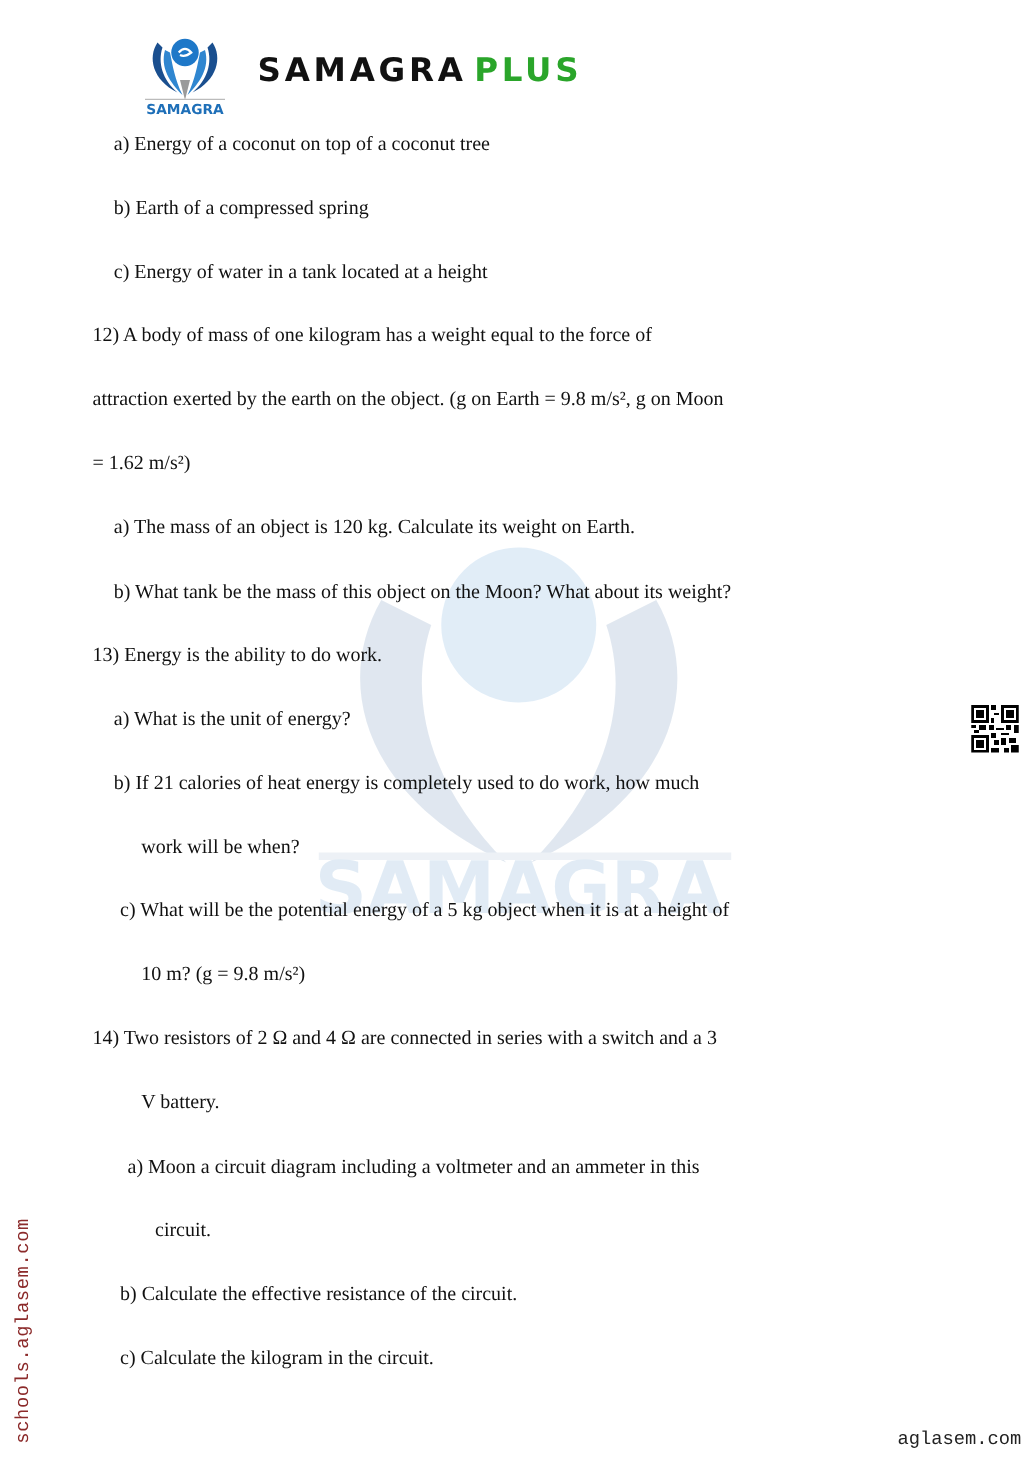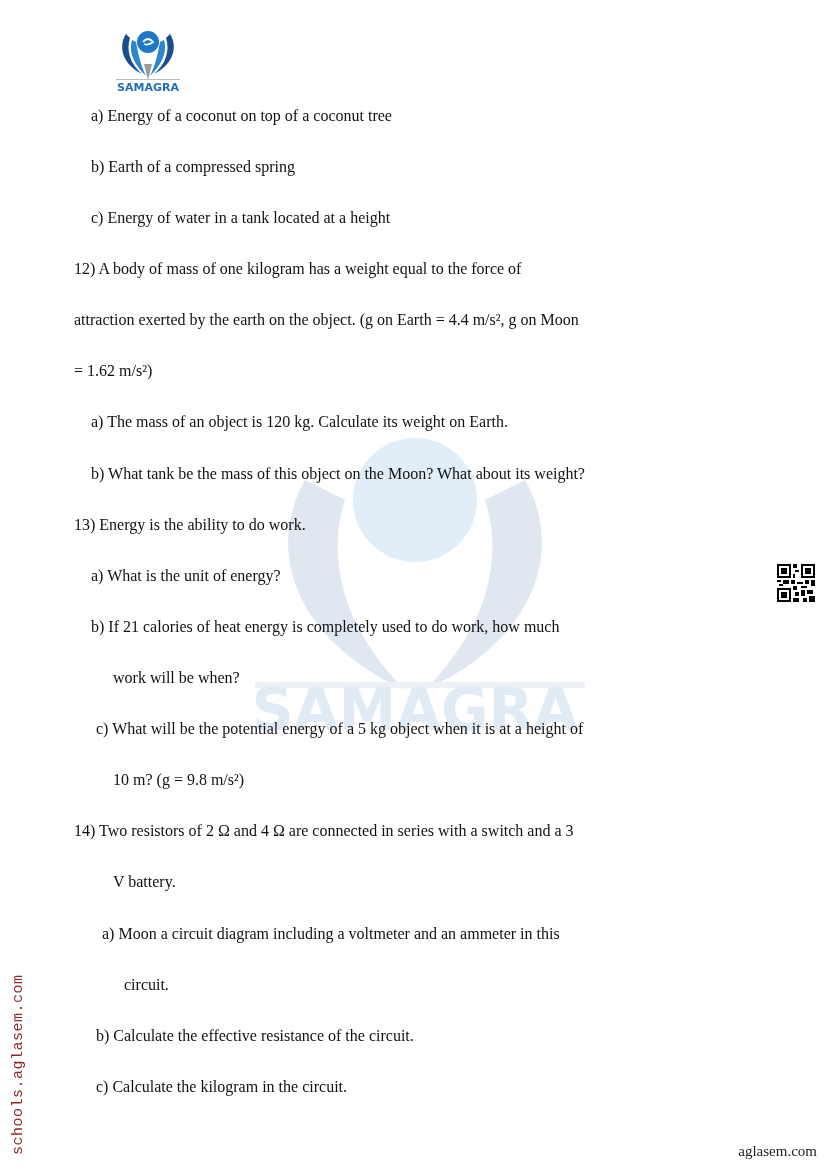--- a/index.html
+++ b/index.html
@@ -9,57 +9,60 @@
     }
     .header { position: absolute; left: 112px; top: 24px; height: 70px; display: flex; align-items: center; }
     .logo { width: 72px; height: 70px; position: relative; }
     .brand { margin-left: 22px; font-family: "DejaVu Sans", sans-serif; font-size: 26px; font-weight: bold; letter-spacing: 3px; margin-top: -4px; }
     .brand .b1 { color: #111111; }
     .brand .b2 { color: #2aa52a; margin-left: 6px; }
     .watermark { position: absolute; left: 235px; top: 420px; width: 360px; height: 330px; opacity: 0.13; pointer-events: none; }
     .line { position: absolute; font-size: 16px; white-space: nowrap; line-height: 24px; }
     .qr { position: absolute; left: 777px; top: 564px; width: 38px; height: 38px; }
     .side-url { position: absolute; left: 10px; top: 1155px; transform-origin: left top; transform: rotate(-90deg); font-family: "Liberation Mono", monospace; font-size: 15px; color: #8b2a2a; white-space: nowrap; letter-spacing: 0.5px; }
-    .footer-url { position: absolute; right: 10px; top: 1143px; font-family: Liberation Serif, serif; font-size: 15px; color: #222; }
+    .footer-url { position: absolute; right: 10px; top: 1143px; font-family: Liberation Mono, monospace; font-size: 15px; color: #222; }
   </style>
 </head>
 <body>
 
 <div class="header">
   <div class="logo">
     <svg width="72" height="70" viewBox="0 0 72 70">
       <path d="M14 10 C 6 22, 10 40, 30 50 C 18 40, 14 26, 18 14 Z" fill="#1a4f8f"></path>
       <path d="M58 10 C 66 22, 62 40, 42 50 C 54 40, 58 26, 54 14 Z" fill="#1a4f8f"></path>
       <path d="M20 16 C 16 30, 24 42, 34 52 C 28 40, 26 28, 24 18 Z" fill="#2f86d0"></path>
       <path d="M52 16 C 56 30, 48 42, 38 52 C 44 40, 46 28, 48 18 Z" fill="#2f86d0"></path>
       <circle cx="36" cy="18" r="11" fill="#1e78c8"></circle>
       <path d="M31 18 q5 -6 10 0 q-5 4 -9 2" stroke="#ffffff" stroke-width="1.8" fill="none"></path>
       <path d="M32 40 L36 56 L40 40 Z" fill="#9a9a9a"></path>
       <rect x="4" y="55" width="64" height="1" fill="#bbbbbb"></rect>
       <text x="36" y="67" text-anchor="middle" font-family="DejaVu Sans, sans-serif" font-weight="bold" font-size="11" fill="#1e6fb8">SAMAGRA</text>
     </svg>
   </div>
+  <div class="brand">
+    <span class="b1">SAMAGRA</span><span class="b2">PLUS</span>
+  </div>
 </div>
 
 <div class="watermark">
   <svg width="360" height="330" viewBox="0 0 360 330">
     <path d="M70 60 C 30 130, 60 220, 170 270 C 110 210, 90 140, 110 80 Z" fill="#1a4f8f"></path>
     <path d="M290 60 C 330 130, 300 220, 190 270 C 250 210, 270 140, 250 80 Z" fill="#1a4f8f"></path>
     <circle cx="180" cy="80" r="62" fill="#1e78c8"></circle>
     <rect x="20" y="262" width="330" height="6" fill="#7a9cc0"></rect>
     <text x="180" y="310" text-anchor="middle" font-family="DejaVu Sans, sans-serif" font-weight="bold" font-size="58" fill="#1e6fb8">SAMAGRA</text>
   </svg>
 </div>
 
 <div>
   <div class="line" style="left:91px;top:104px">a) Energy of a coconut on top of a coconut tree</div>
   <div class="line" style="left:91px;top:155px">b) Earth of a compressed spring</div>
   <div class="line" style="left:91px;top:206px">c) Energy of water in a tank located at a height</div>
   <div class="line" style="left:74px;top:257px">12) A body of mass of one kilogram has a weight equal to the force of</div>
-  <div class="line" style="left:74px;top:308px">attraction exerted by the earth on the object. (g on Earth = 4.4 m/s², g on Moon</div>
+  <div class="line" style="left:74px;top:308px">attraction exerted by the earth on the object. (g on Earth = 9.8 m/s², g on Moon</div>
   <div class="line" style="left:74px;top:359px">= 1.62 m/s²)</div>
   <div class="line" style="left:91px;top:410px">a) The mass of an object is 120 kg. Calculate its weight on Earth.</div>
   <div class="line" style="left:91px;top:462px">b) What tank be the mass of this object on the Moon? What about its weight?</div>
   <div class="line" style="left:74px;top:513px">13)  Energy is the ability to do work.</div>
   <div class="line" style="left:91px;top:564px">a) What is the unit of energy?</div>
   <div class="line" style="left:91px;top:615px">b) If 21 calories of heat energy is completely used to do work, how much</div>
   <div class="line" style="left:113px;top:666px">work will be when?</div>
   <div class="line" style="left:96px;top:717px">c) What will be the potential energy of a 5 kg object when it is at a height of</div>
   <div class="line" style="left:113px;top:768px">10 m? (g = 9.8 m/s²)</div>
   <div class="line" style="left:74px;top:819px">14) Two resistors of 2 Ω and 4 Ω are connected in series with a switch and a 3</div>

